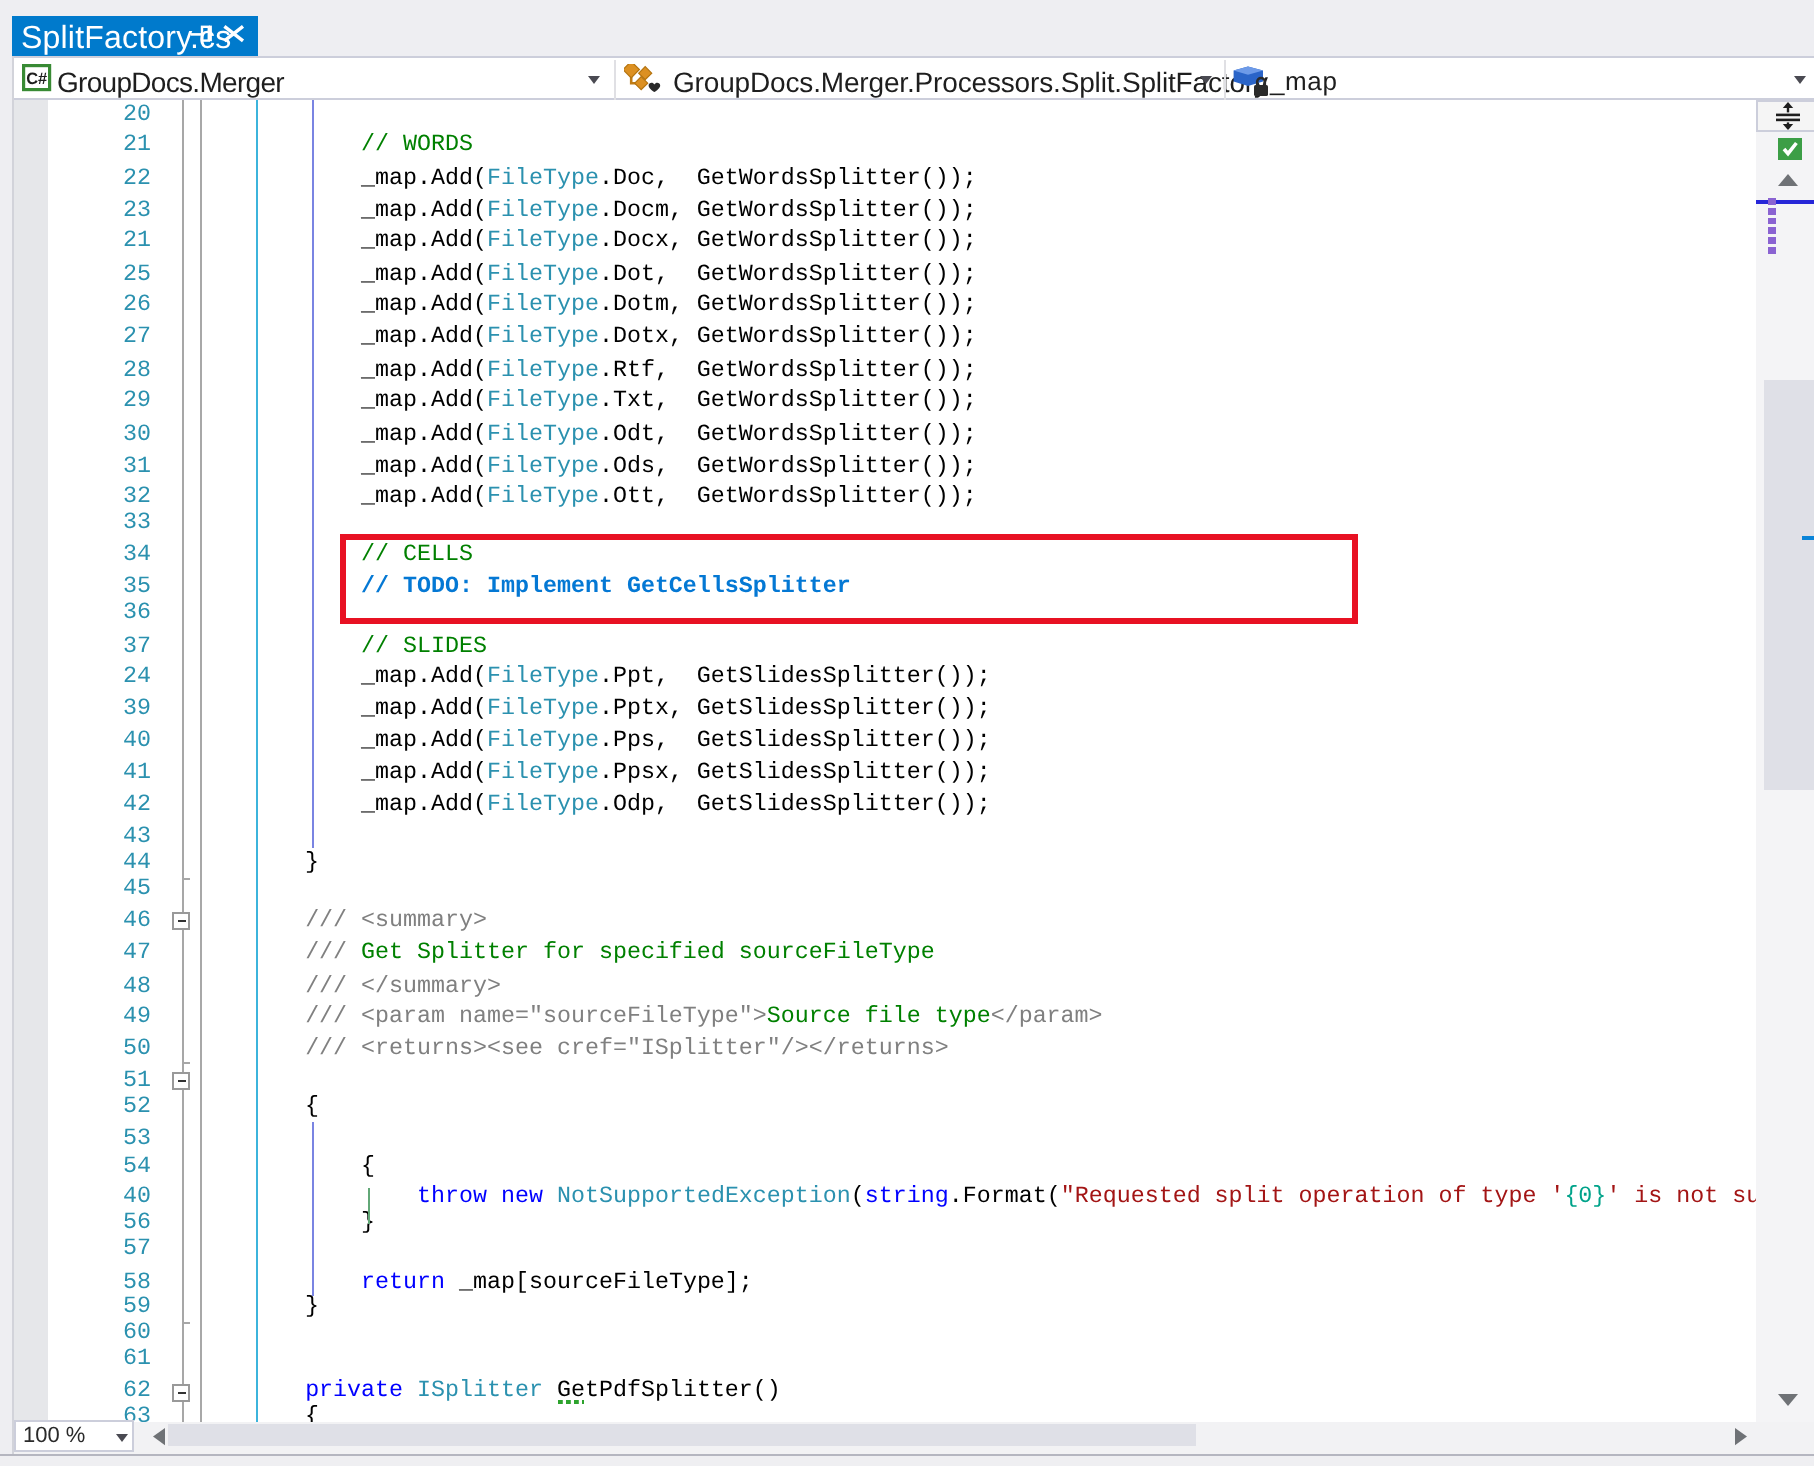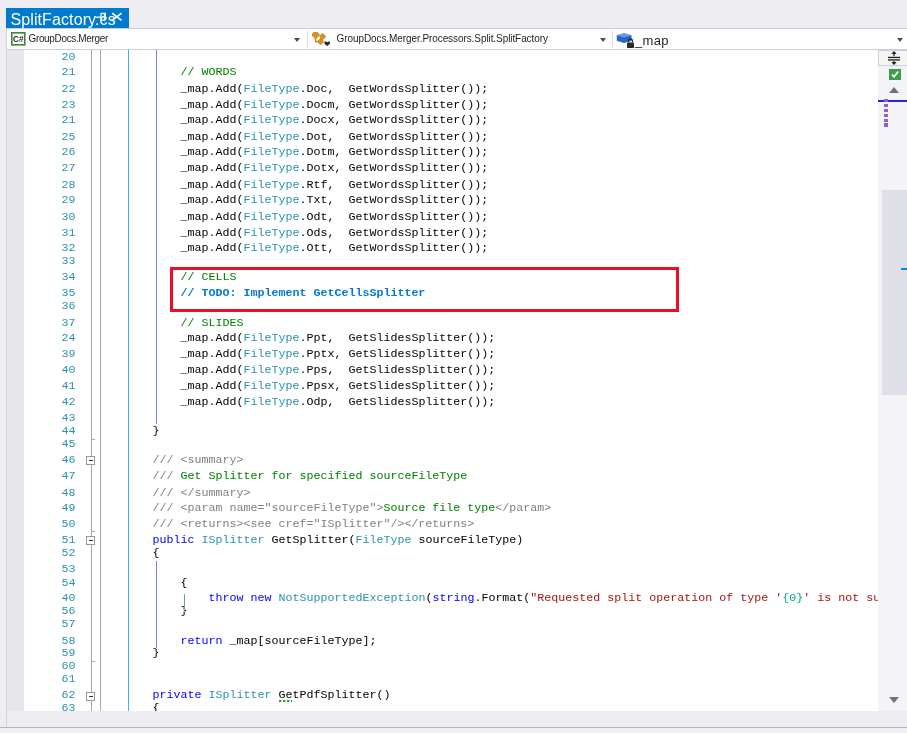--- a/index.html
+++ b/index.html
@@ -5,21 +5,21 @@
 html,body { width:907px; height:733px; overflow:hidden; }
 #root { position:relative; width:907px; height:733px; background:#eeeef2;
   font-family:"Liberation Sans", sans-serif; }
 .abs { position:absolute; }
 
 #tab { position:absolute; left:6px; top:8px; width:123px; height:20px; background:#007acc; }
 #tab span { position:absolute; left:4.5px; top:2.6px; color:#fff; font-size:16px; letter-spacing:0.1px; }
 
 #nav { position:absolute; left:6px; top:28px; width:901px; height:22px; background:#fff;
   border-top:1px solid #cccedb; border-bottom:1px solid #cccedb; }
-.navtext { position:absolute; top:4.2px; color:#1e1e1e; font-size:10px; }
+.navtext { position:absolute; top:4.2px; color:#1e1e1e; font-size:14px; }
 .navsep { position:absolute; top:1px; height:20px; width:1px; background:#e0e0e4; }
 .darr { position:absolute; top:8.5px; width:0; height:0; border-left:3.8px solid transparent;
   border-right:3.8px solid transparent; border-top:4.2px solid #4a4a52; }
 
 #ed { position:absolute; left:6px; top:50px; width:871.5px; height:661px; background:#fff; overflow:hidden; }
 #gutter { position:absolute; left:0; top:0; width:17.5px; height:661px; background:#e6e7ea; }
 #ed i { font-style:normal; }
 .n { position:absolute; left:31.5px; width:38px; text-align:right;
    font-family:"Liberation Mono",monospace; font-size:11.667px; line-height:15px; color:#2b91af; }
 .cl { position:absolute; left:90.6px; white-space:pre;
@@ -145,21 +145,20 @@
       <i class="cl" style="top:403.1px">        <b class="g">/// &lt;summary&gt;</b></i>
 <i class="n" style="top:419.0px">47</i>
       <i class="cl" style="top:419.0px">        <b class="g">/// </b><b class="c">Get Splitter for specified sourceFileType</b></i>
 <i class="n" style="top:435.7px">48</i>
       <i class="cl" style="top:435.7px">        <b class="g">/// &lt;/summary&gt;</b></i>
 <i class="n" style="top:451.4px">49</i>
       <i class="cl" style="top:451.4px">        <b class="g">/// &lt;param name="sourceFileType"&gt;</b><b class="c">Source file type</b><b class="g">&lt;/param&gt;</b></i>
 <i class="n" style="top:467.0px">50</i>
       <i class="cl" style="top:467.0px">        <b class="g">/// &lt;returns&gt;&lt;see cref="ISplitter"/&gt;&lt;/returns&gt;</b></i>
 <i class="n" style="top:483.0px">51</i>
-      <i class="cl" style="top:483.0px">        <b class="k">public</b> <b class="t">ISplitter</b> GetSplitter(<b class="t">FileType</b> sourceFileType)</i>
 <i class="n" style="top:496.1px">52</i>
       <i class="cl" style="top:496.1px">        {</i>
 <i class="n" style="top:512.1px">53</i>
 <i class="n" style="top:525.5px">54</i>
       <i class="cl" style="top:525.5px">            {</i>
 <i class="n" style="top:541.1px">40</i>
       <i class="cl" style="top:541.1px">                <b class="k">throw</b> <b class="k">new</b> <b class="t">NotSupportedException</b>(<b class="k">string</b>.Format(<b class="s">"Requested split operation of type '</b><b class="f">{0}</b><b class="s">' is not supported"</b>));</i>
 <i class="n" style="top:554.2px">56</i>
       <i class="cl" style="top:554.2px">            }</i>
 <i class="n" style="top:566.9px">57</i>
@@ -216,16 +215,29 @@
   </svg>
   <div class="abs" style="left:4px;top:140px;width:25.5px;height:205px;background:#dfe0e7"></div>
   <div class="abs" style="left:0;top:49.8px;width:29.5px;height:2px;background:#2626d8"></div>
   <div class="abs" style="left:6.3px;top:49.4px;width:4.2px;height:29px;background:repeating-linear-gradient(to bottom,#8a63d2 0,#8a63d2 3.4px,transparent 3.4px,transparent 4.9px)"></div>
   <div class="abs" style="left:23px;top:217.5px;width:6.5px;height:2.8px;background:#0a84d8"></div>
   <svg class="abs" style="left:11.7px;top:647.3px" width="10" height="6" viewBox="0 0 10 6">
     <path d="M5 6 L10 0 H0 Z" fill="#6f7276"></path>
   </svg>
 </div>
 
+<div id="hsb">
+  <svg class="abs" style="left:69.5px;top:3.2px" width="7" height="8.6" viewBox="0 0 7 8.6">
+    <path d="M0.5 4.3 L6.5 0 V8.6 Z" fill="#6f7276"></path>
+  </svg>
+  <div class="abs" style="left:78px;top:1.3px;width:514px;height:10.7px;background:#dfe0e7"></div>
+  <svg class="abs" style="left:860.5px;top:3.2px" width="7" height="8.6" viewBox="0 0 7 8.6">
+    <path d="M6.5 4.3 L0.5 0 V8.6 Z" fill="#6f7276"></path>
+  </svg>
+  <div id="zoombox">
+        <span style="position:absolute;left:4px;top:1.2px">100 %</span>
+    <div class="darr" style="left:50px;top:6px;border-left-width:3.5px;border-right-width:3.5px;border-top-width:4px"></div>
+  </div>
+</div>
 
 <div class="abs" style="left:5.6px;top:28px;width:1px;height:699px;background:#d2d3da"></div>
 <div id="bline"></div>
 <div id="bstrip"></div>
 </div>
 </body></html>

